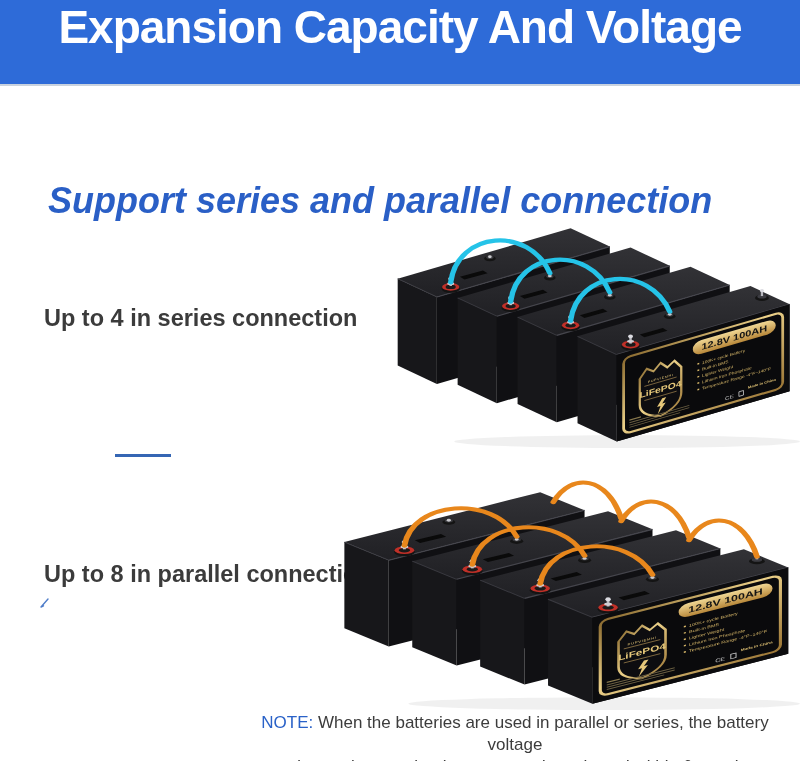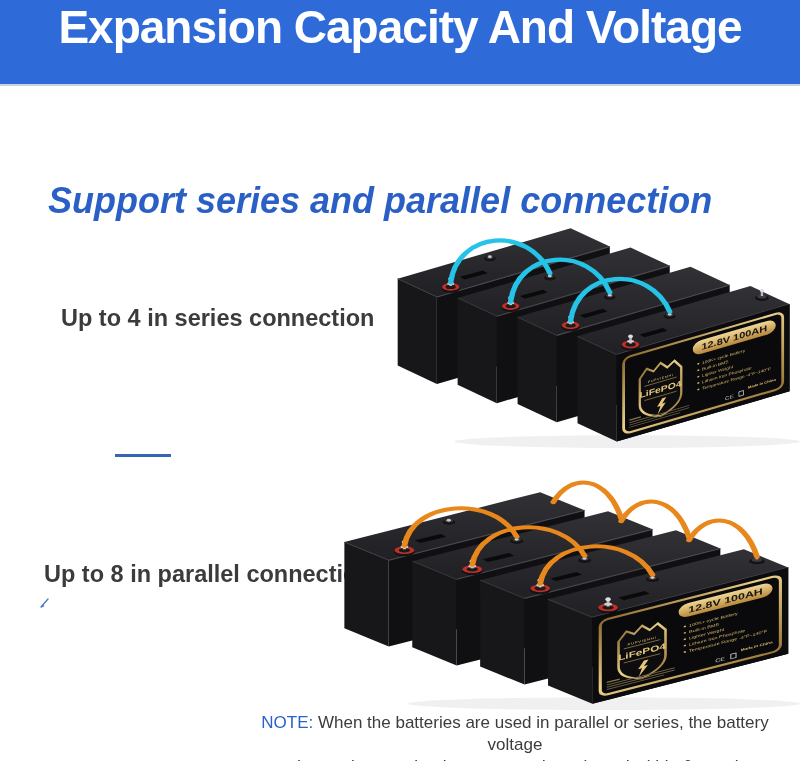--- a/index.html
+++ b/index.html
@@ -7,21 +7,21 @@
         font-family:"Liberation Sans",sans-serif;}
   
   .banner{position:absolute;left:0;top:0;width:800px;height:84px;background:#2e6bd8;
           border-bottom:2px solid #c9d2de;display:flex;align-items:flex-start;justify-content:center;}
   .banner h1{margin:0;color:#fff;font-size:46px;font-weight:bold;letter-spacing:-1px;white-space:nowrap;}
   
   .subtitle{position:absolute;left:48px;top:160px;font-size:36px;font-weight:bold;
             font-style:italic;color:#2a5fc6;white-space:nowrap;margin-top:20px;}
   
   .sec-label{position:absolute;font-size:23.5px;font-weight:bold;color:#3b3b3b;white-space:nowrap;}
-  #series-label{left:61px;top:305px;}
+  #series-label{left:44px;top:305px;}
   #parallel-label{left:44px;top:561px;}
   
   .divider{position:absolute;left:115px;top:454px;width:56px;height:3px;background:#3566b4;}
   
   .penmark{position:absolute;left:38px;top:596px;}
   
   .bat-img{position:absolute;}
   #series-img{left:385px;top:210px;}
   #parallel-img{left:330px;top:474px;}
   

